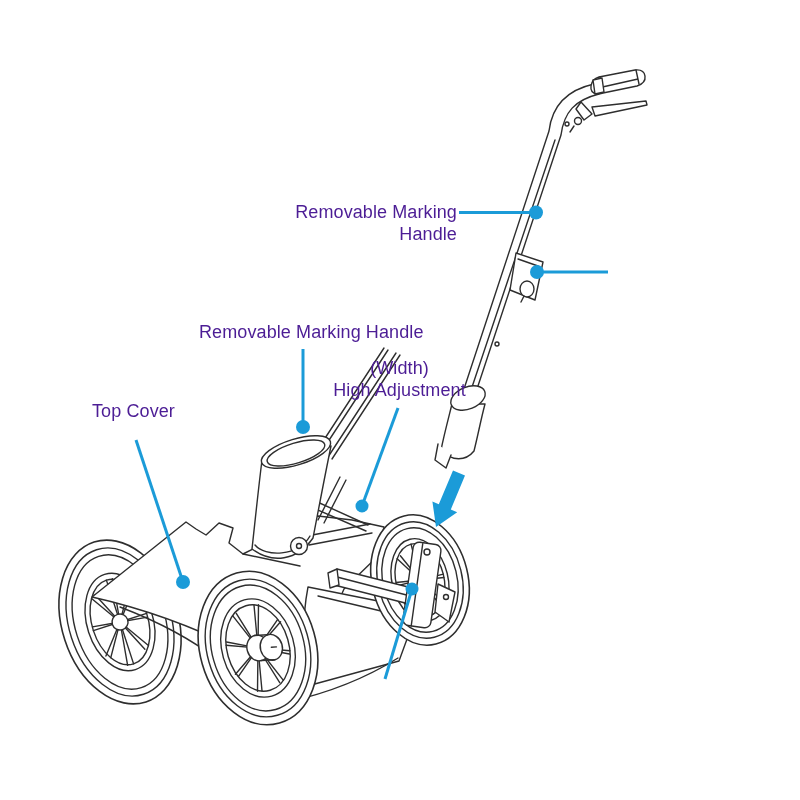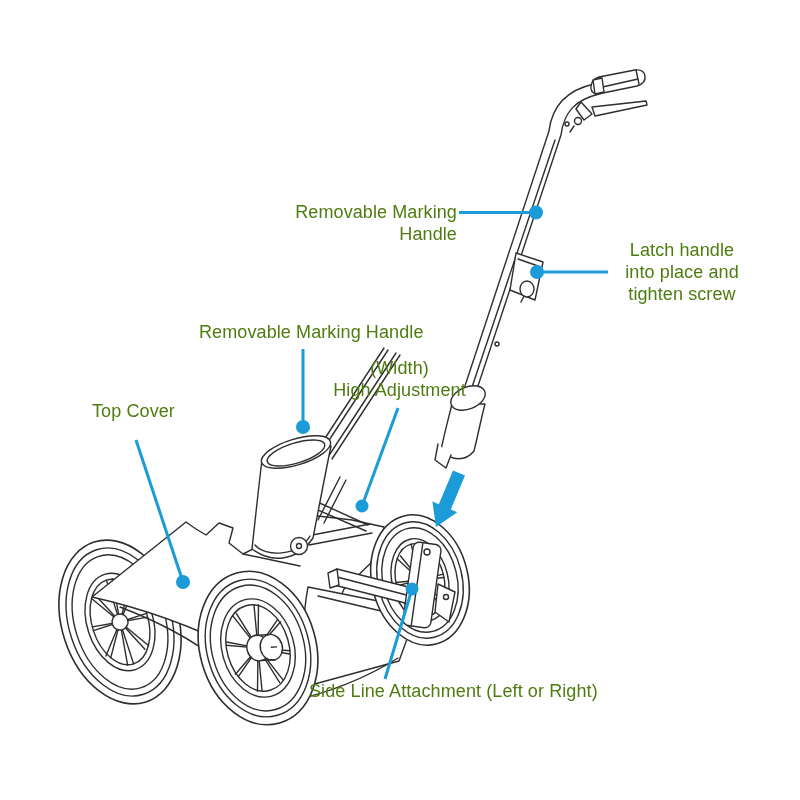--- a/index.html
+++ b/index.html
@@ -1,20 +1,20 @@
 <!DOCTYPE html>
 <html><head>
 <meta charset="utf-8">
 <title>Diagram</title>
 <style>
   html,body{margin:0;padding:0;background:#fff;}
   .diagram{position:relative;width:800px;height:800px;background:#ffffff;overflow:hidden;
            font-family:"Liberation Sans",sans-serif;}
   .artwork{position:absolute;left:0;top:0;}
-  .label{position:absolute;font-size:18px;line-height:22px;color:#4d7c0f;letter-spacing:.1px;}
+  .label{position:absolute;font-size:18px;line-height:22px;color:#4c1d95;letter-spacing:.1px;}
   .label .ln{display:block;}
   .ra{text-align:right;}
   .ca{text-align:center;}
 </style>
 </head>
 <body>
 
 <div class="diagram">
 
   <svg class="artwork" width="800" height="800" viewBox="0 0 800 800">
@@ -159,29 +159,23 @@
 
       <line x1="385" y1="679" x2="412" y2="589"></line>
       <circle cx="412" cy="589" r="6.5" stroke="none"></circle>
 
       <polygon stroke="none" points="453,470.4 438.8,504.2 432.4,501.4 436,527 457.2,512.2 450.8,509.4 465,475.6"></polygon>
     </g>
   </svg>
 
   <div class="label ra" style="left:235px;top:201px;width:222px;">Removable Marking Handle</div>
 
-  <div class="label ca" style="left:602px;top:239px;width:160px;">
-    <span class="ln">Latch handle</span>
-    <span class="ln">into place and</span>
-    <span class="ln">tighten screw</span>
-  </div>
 
   <div class="label" style="left:199px;top:321px;">Removable Marking Handle</div>
 
   <div class="label ca" style="left:322px;top:357px;width:155px;">
     <span class="ln">(Width)</span>
     <span class="ln">High Adjustment</span>
   </div>
 
   <div class="label" style="left:92px;top:400px;">Top Cover</div>
 
-  <div class="label" style="left:309px;top:680px;">Side Line Attachment (Left or Right)</div>
 </div>
 
 </body></html>

